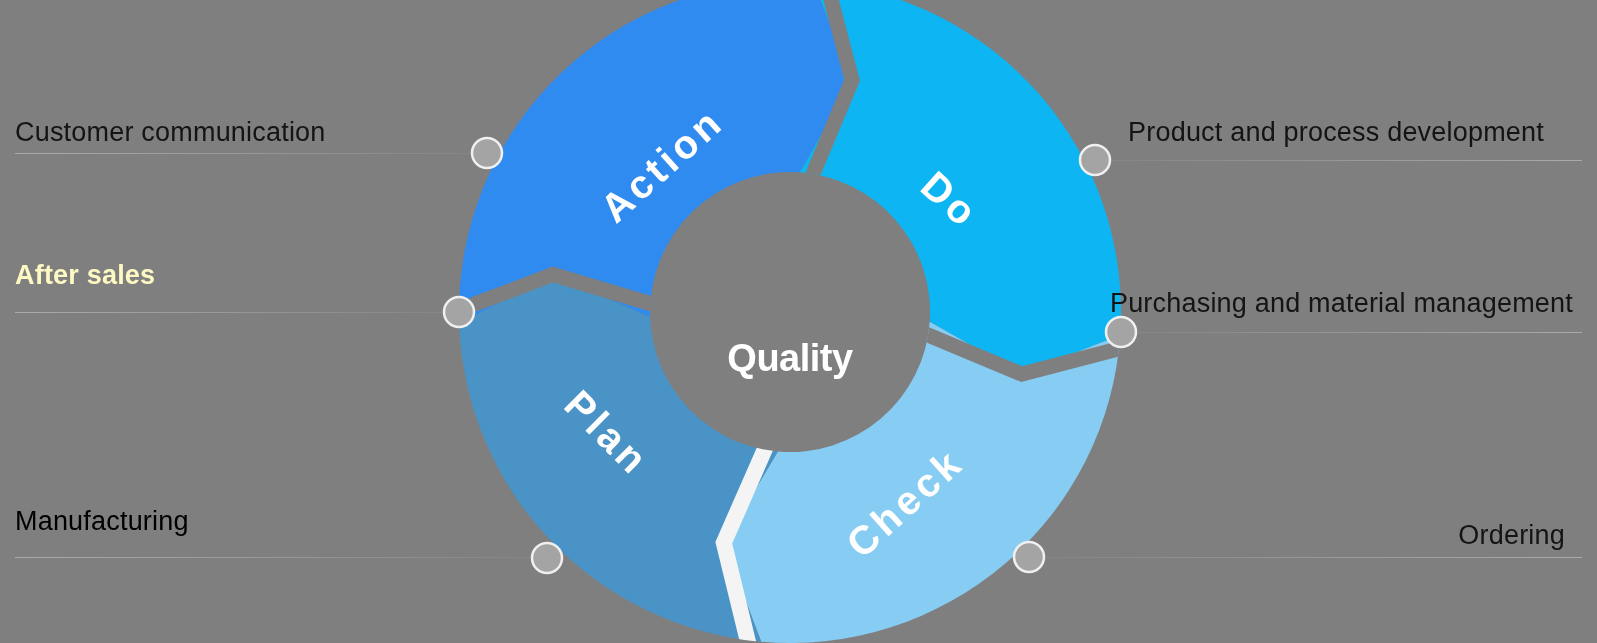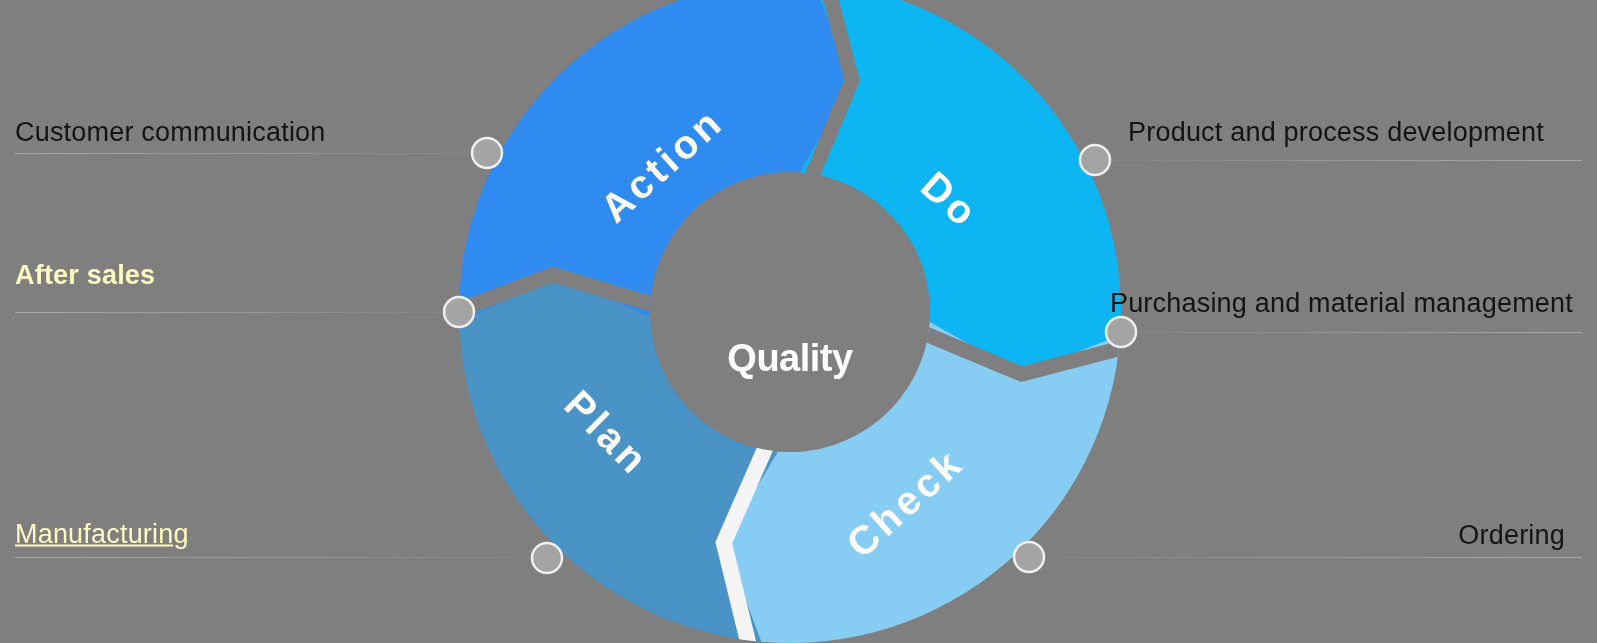--- a/index.html
+++ b/index.html
@@ -48,21 +48,21 @@
       </g>
     </svg>
 
   <div class="center-label" id="centerLabel" style="left: 790px; top: 318px; color: #ffffff; margin-top: 40px;">
     <div>Quality</div>
   </div>
 <div class="side-label" style="left: 15px; top: 132px; color: rgb(20, 20, 20);">Customer communication</div>
     <div class="leader fade-right" style="left: 15px; top: 153px; width: 455px;"></div>
     <div class="side-label" style="left: 15px; top: 275px; color: #fef9c3; font-weight: bold;">After sales</div>
     <div class="leader fade-right" style="left: 15px; top: 312px; width: 427px;"></div>
-    <div class="side-label" style="left: 15px; top: 534px; color: #fef9c3; text-decoration: underline;">Manufacturing</div>
+    <div class="side-label" style="left: 15px; top: 521px; color: #000000;">Manufacturing</div>
     <div class="leader fade-right" style="left: 15px; top: 557px; width: 515px;"></div>
     <div class="side-label" style="right: 53px; top: 132px; color: rgb(20, 20, 20);">Product and process development</div>
     <div class="leader fade-left" style="left: 1112px; top: 160px; width: 470px;"></div>
     <div class="side-label" style="right: 24px; top: 303px; color: rgb(20, 20, 20);">Purchasing and material management</div>
     <div class="leader fade-left" style="left: 1138px; top: 332px; width: 444px;"></div>
     <div class="side-label" style="right: 32px; top: 535px; color: rgb(20, 20, 20);">Ordering</div>
     <div class="leader fade-left" style="left: 1046px; top: 557px; width: 536px;"></div>
     <div class="seg-label" style="left: 950px; top: 200px; transform: translate(-50%, -50%) rotate(42deg);">Do</div>
     <div class="seg-label" style="left: 905px; top: 503px; transform: translate(-50%, -50%) rotate(-42deg);">Check</div>
     <div class="seg-label" style="left: 607px; top: 433px; transform: translate(-50%, -50%) rotate(45deg);">Plan</div>

